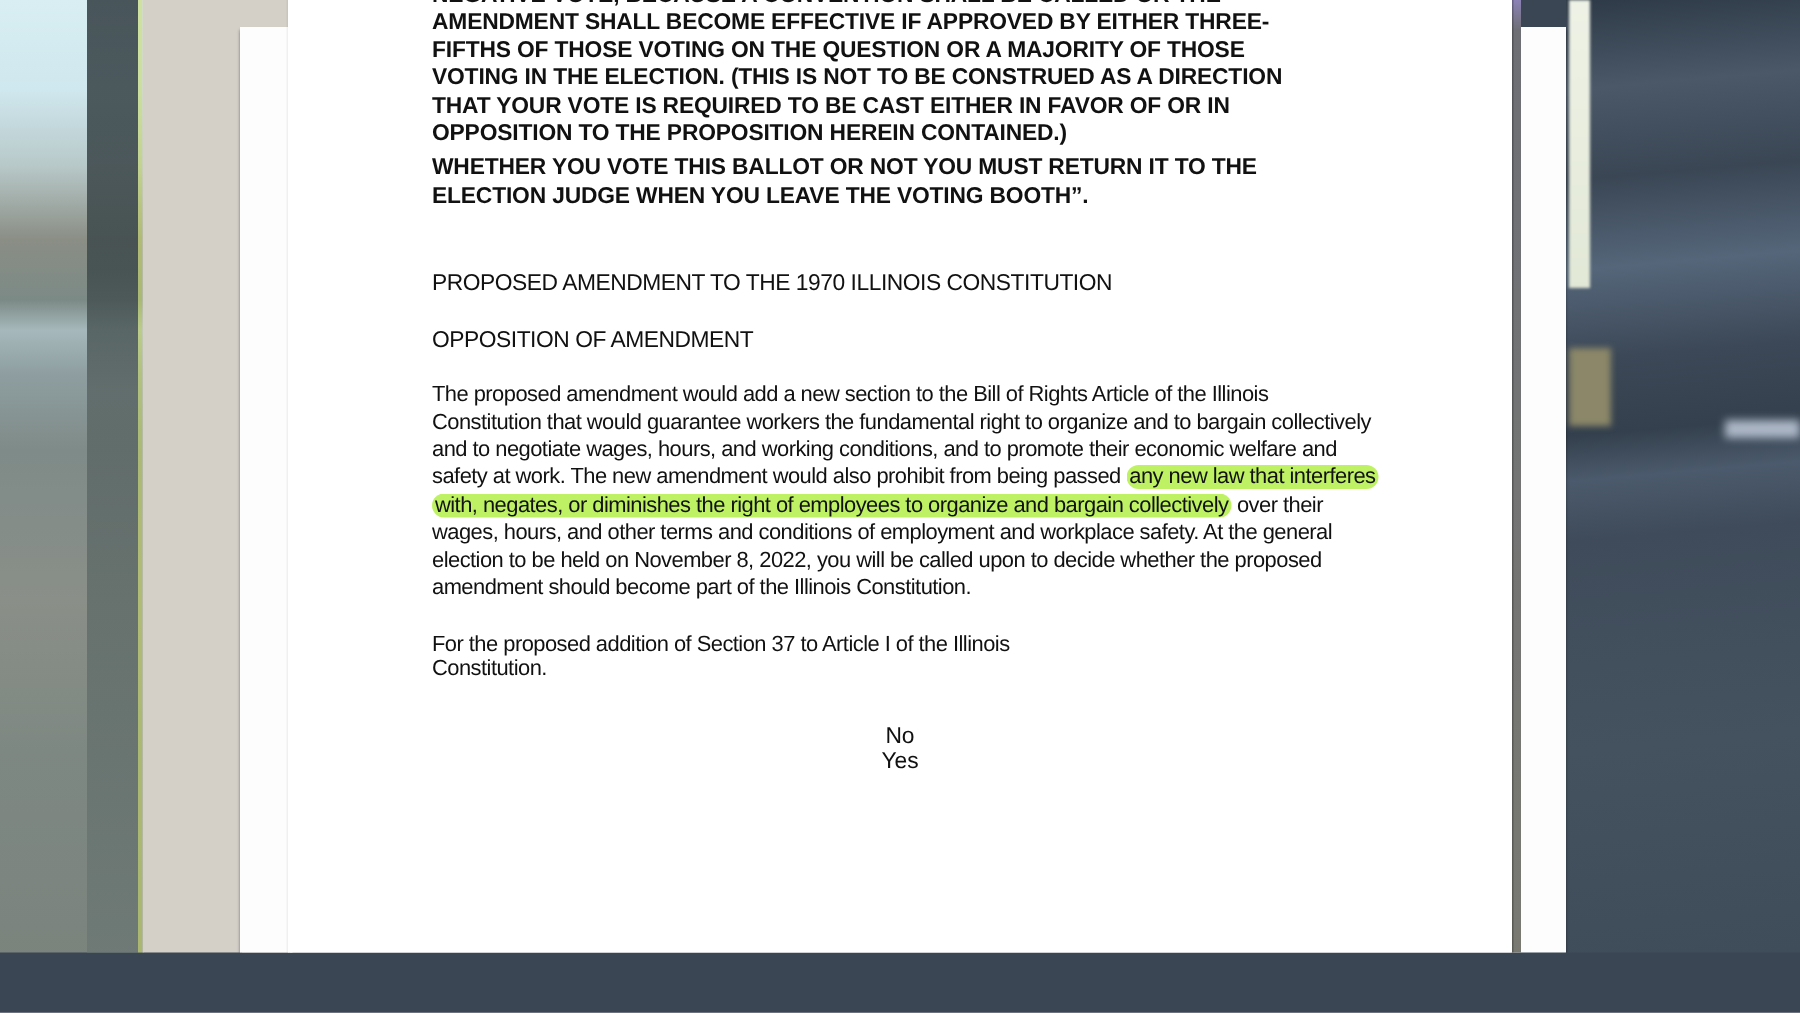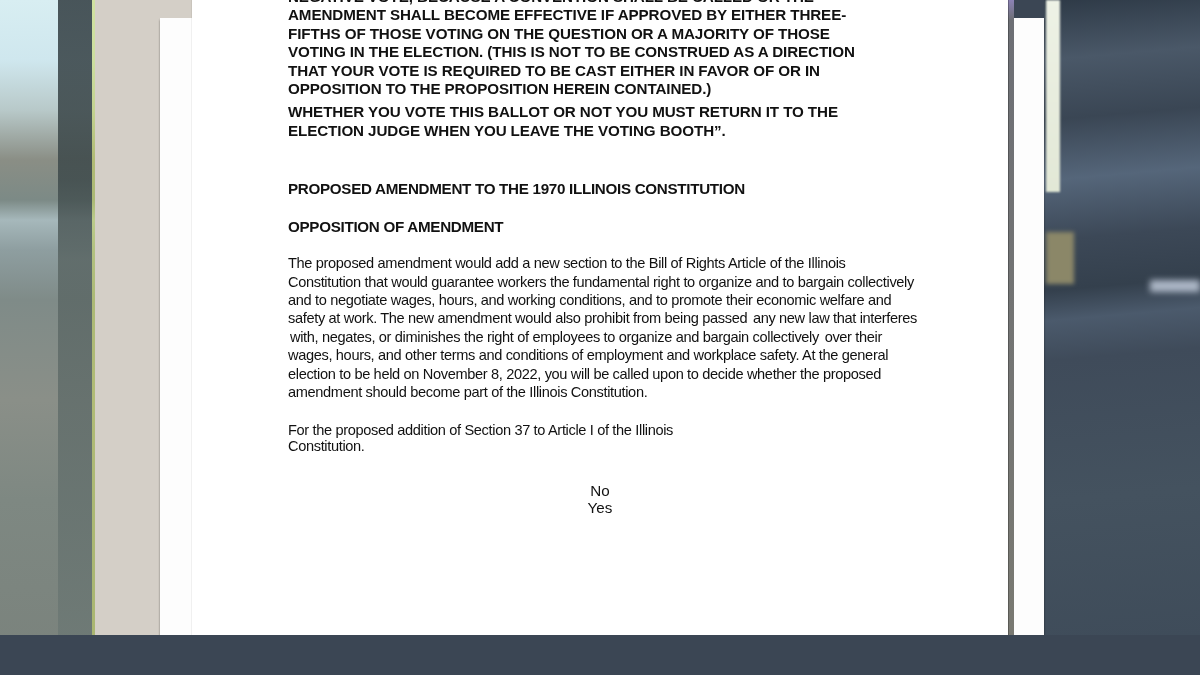--- a/index.html
+++ b/index.html
@@ -119,32 +119,32 @@
       white-space: pre-line;
     }
     .bold-block + .bold-block {
       margin-top: 5px;
     }
     .heading {
       font-size: 15.2px;
       line-height: 18px;
       letter-spacing: -0.3px;
       margin: 0;
-      font-weight: bold;
+      font-weight: normal;
     }
     .heading-1 { margin-top: 40px; }
     .heading-2 { margin-top: 20px; }
     .para {
       font-size: 14.6px;
       line-height: 18.4px;
       letter-spacing: -0.35px;
       margin: 18px 0 0 0;
     }
     .para .hl {
-      background: #ffffff;
+      background: #bef264;
       border-radius: 9px;
       padding: 0 2px;
       box-decoration-break: clone;
       -webkit-box-decoration-break: clone;
     }
     .section-note {
       font-size: 14.6px;
       line-height: 16px;
       letter-spacing: -0.35px;
       margin: 20px 0 0 0;

